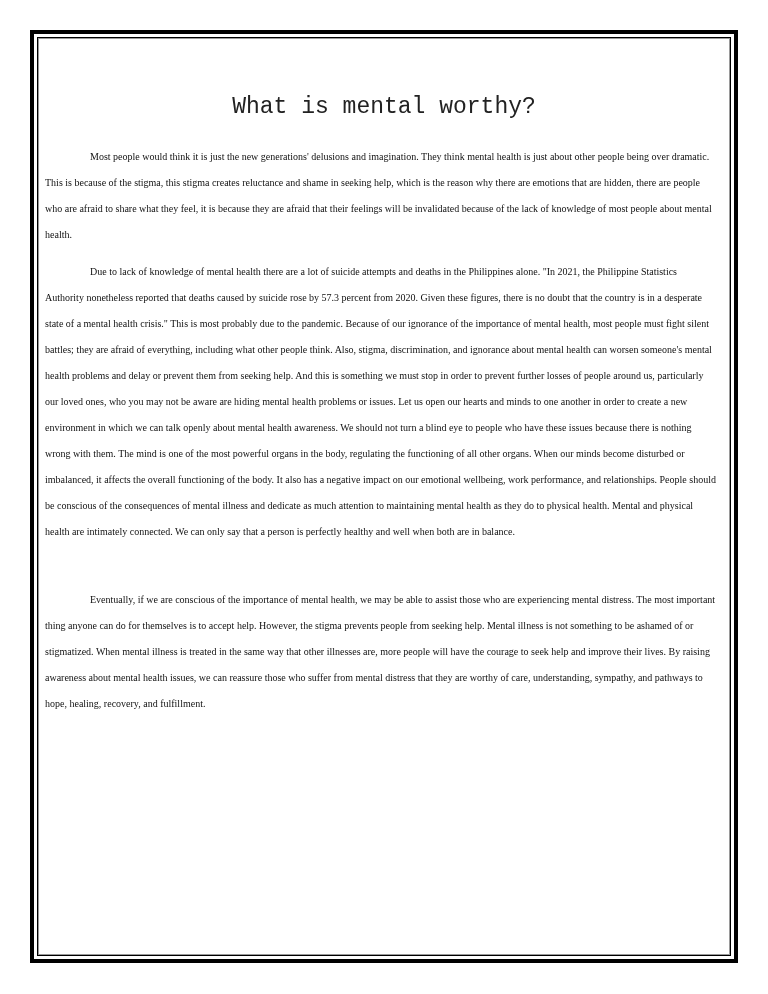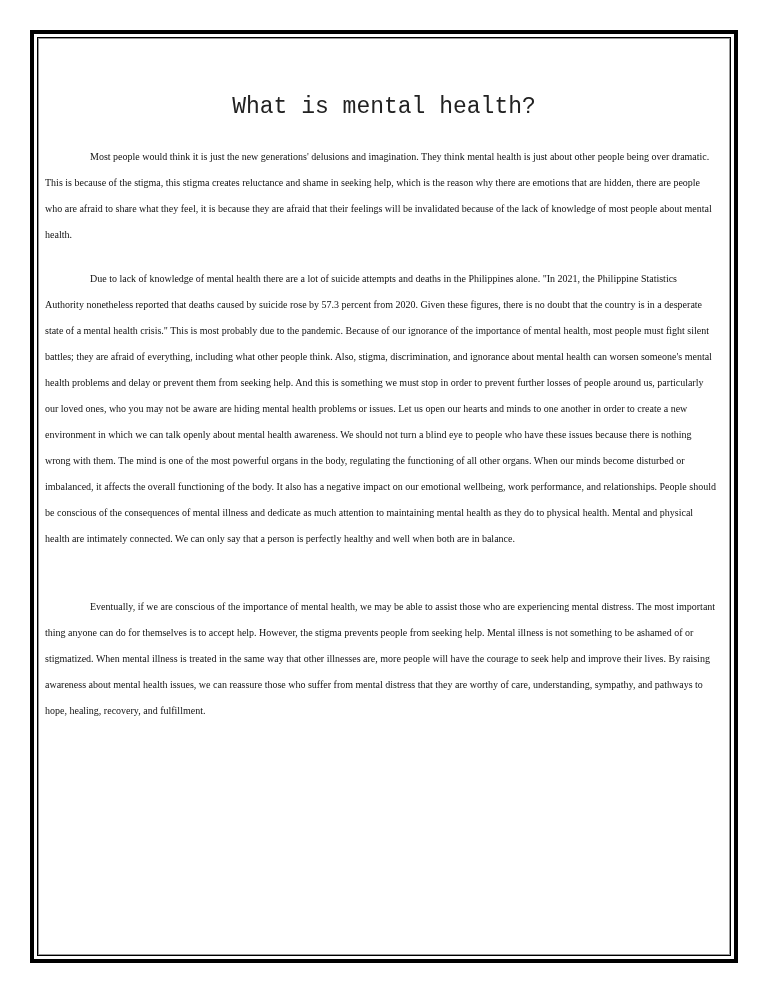--- a/index.html
+++ b/index.html
@@ -16,29 +16,29 @@
     .title {
       position: absolute; left: 0; top: 93px; width: 768px; text-align: center;
       font-family: "Liberation Mono", monospace; font-size: 23px; color: #222;
       line-height: 28px; margin: 0; font-weight: normal;
     }
     .content {
       position: absolute; left: 45px; top: 144px; width: 672px;
       font-family: "Liberation Serif", serif; font-size: 10px; line-height: 26px; color: #111;
     }
     .content p { margin: 0; text-indent: 45px; }
-    .content p.p2 { margin-top: 18px; }
+    .content p.p2 { margin-top: 11px; }
     .content p.p3 { margin-top: 42px; }
   </style>
 </head>
 <body>
 
 <div class="frame-outer">
   <div class="frame-inner"></div>
 </div>
 
-<h1 class="title">What is mental health?</h1>
+<h1 class="title">What is mental worthy?</h1>
 
 <div class="content">
   <p class="p1">Most people would think it is just the new generations' delusions and imagination. They think mental health is just about other people being over dramatic. This is because of the stigma, this stigma creates reluctance and shame in seeking help, which is the reason why there are emotions that are hidden, there are people who are afraid to share what they feel, it is because they are afraid that their feelings will be invalidated because of the lack of knowledge of most people about mental health.</p>
   <p class="p2">Due to lack of knowledge of mental health there are a lot of suicide attempts and deaths in the Philippines alone. "In 2021, the Philippine Statistics Authority nonetheless reported that deaths caused by suicide rose by 57.3 percent from 2020. Given these figures, there is no doubt that the country is in a desperate state of a mental health crisis." This is most probably due to the pandemic. Because of our ignorance of the importance of mental health, most people must fight silent battles; they are afraid of everything, including what other people think. Also, stigma, discrimination, and ignorance about mental health can worsen someone's mental health problems and delay or prevent them from seeking help. And this is something we must stop in order to prevent further losses of people around us, particularly our loved ones, who you may not be aware are hiding mental health problems or issues. Let us open our hearts and minds to one another in order to create a new environment in which we can talk openly about mental health awareness. We should not turn a blind eye to people who have these issues because there is nothing wrong with them. The mind is one of the most powerful organs in the body, regulating the functioning of all other organs. When our minds become disturbed or imbalanced, it affects the overall functioning of the body. It also has a negative impact on our emotional wellbeing, work performance, and relationships. People should be conscious of the consequences of mental illness and dedicate as much attention to maintaining mental health as they do to physical health. Mental and physical health are intimately connected. We can only say that a person is perfectly healthy and well when both are in balance.</p>
   <p class="p3">Eventually, if we are conscious of the importance of mental health, we may be able to assist those who are experiencing mental distress. The most important thing anyone can do for themselves is to accept help. However, the stigma prevents people from seeking help. Mental illness is not something to be ashamed of or stigmatized. When mental illness is treated in the same way that other illnesses are, more people will have the courage to seek help and improve their lives. By raising awareness about mental health issues, we can reassure those who suffer from mental distress that they are worthy of care, understanding, sympathy, and pathways to hope, healing, recovery, and fulfillment.</p>
 </div>
 
 </body></html>

